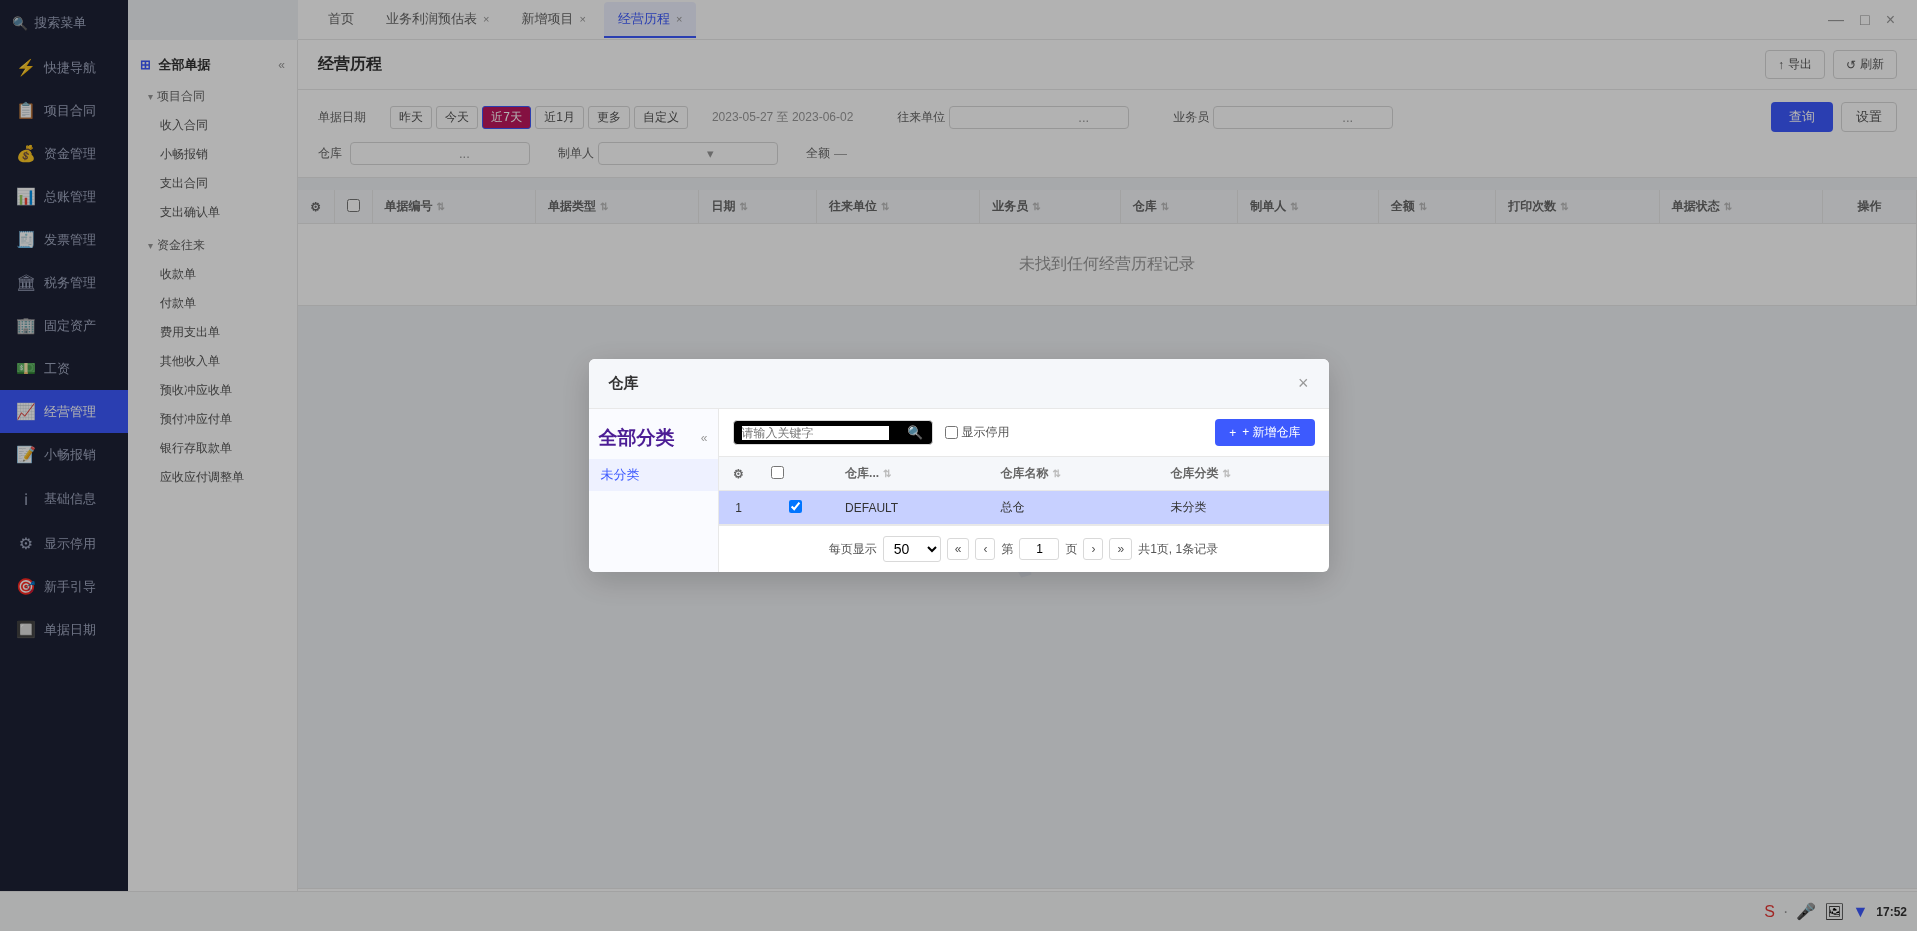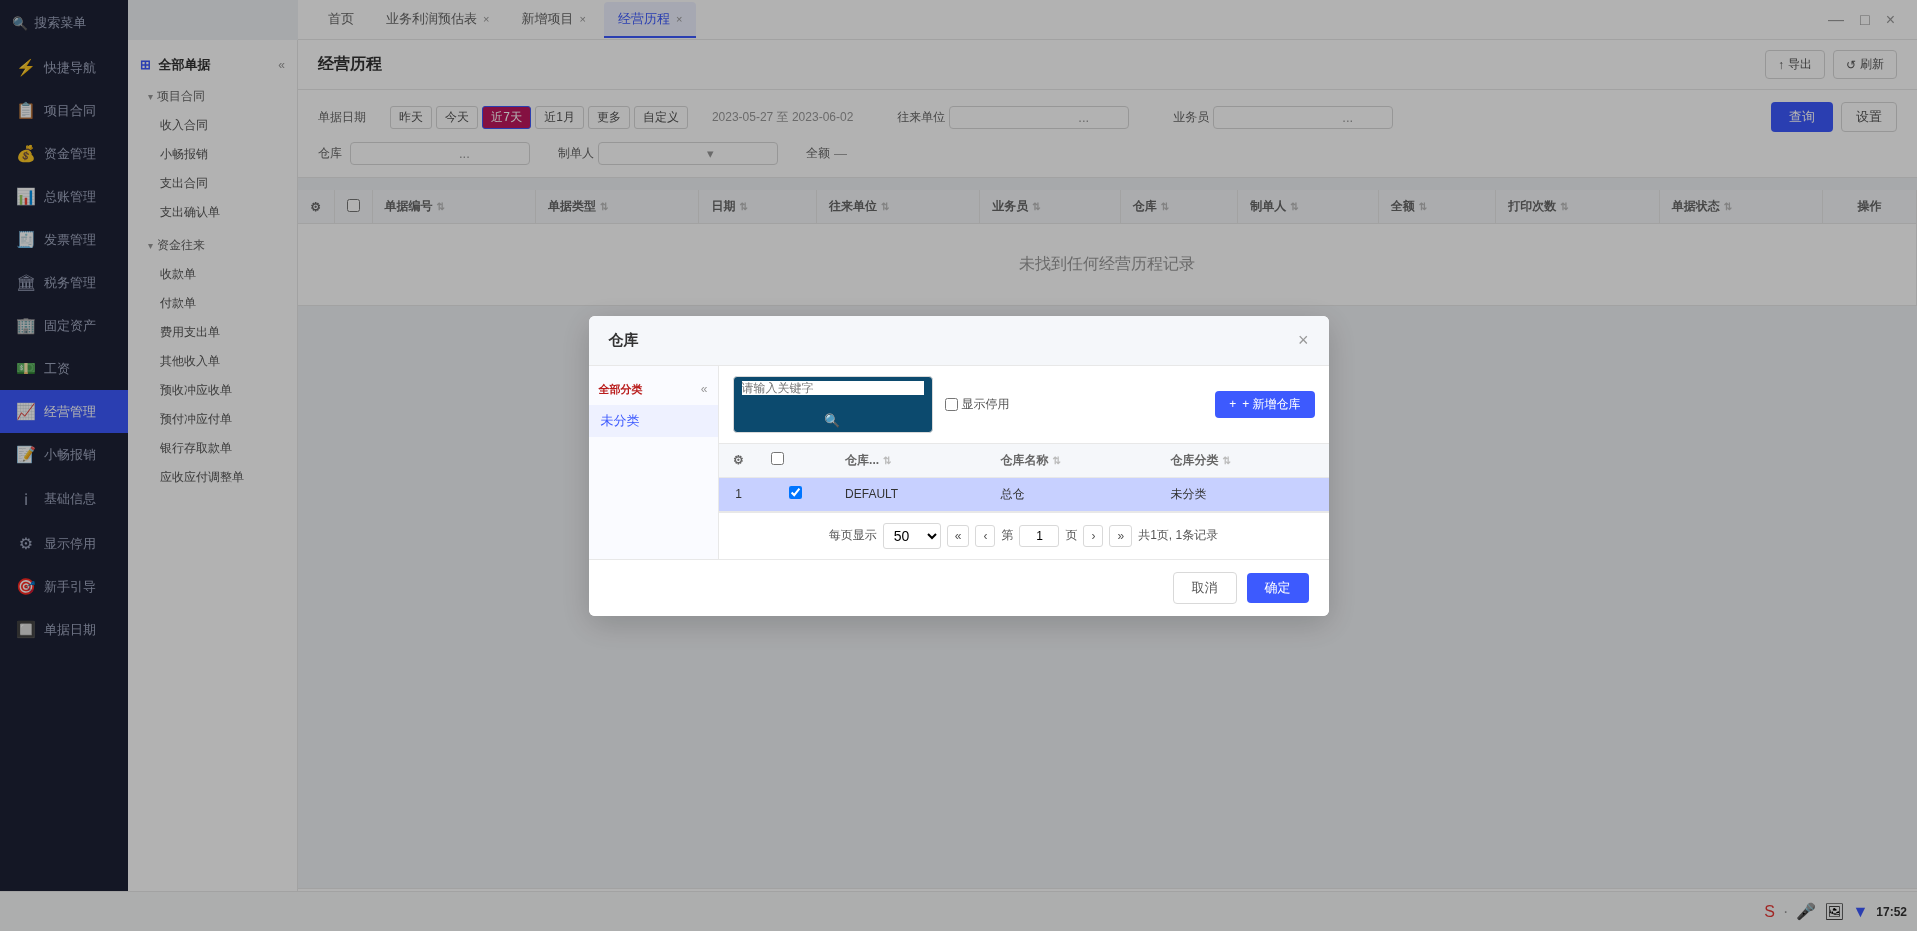--- a/index.html
+++ b/index.html
@@ -114,21 +114,21 @@
       display: flex; align-items: center; justify-content: space-between; padding: 8px 10px; cursor: pointer;
     }
     .modal-sidebar-item { padding: 7px 12px; font-size: 13px; color: #555; cursor: pointer; }
     .modal-sidebar-item.active { background: #eef1ff; color: #3d5afe; }
 
     
     .modal-main { flex: 1; display: flex; flex-direction: column; overflow: hidden; }
     .modal-toolbar {
       display: flex; align-items: center; justify-content: space-between; padding: 10px 14px; border-bottom: 1px solid #e8e8e8;
     }
-    .modal-search { display: flex; align-items: center; border: 1px solid #d9d9d9; border-radius: 4px; padding: 4px 8px; background: #0c4a6e; gap: 18px; width: 200px; flex-direction: column; }
+    .modal-search { display: flex; align-items: center; border: 1px solid #d9d9d9; border-radius: 4px; padding: 4px 8px; background: #000000; gap: 18px; width: 200px; }
     .modal-search input { border: none; outline: none; font-size: 12px; color: #333; width: 100%; }
     .show-disabled { display: flex; align-items: center; gap: 4px; font-size: 12px; color: #555; }
     .show-disabled input[type=checkbox] { cursor: pointer; }
     .btn-add-warehouse { padding: 5px 14px; background: #3d5afe; color: #fff; border: none; border-radius: 4px; cursor: pointer; font-size: 12px; display: flex; align-items: center; gap: 4px; }
 
     .modal-table-wrap { flex: 1; overflow-y: auto; }
     .modal-table { width: 100%; border-collapse: collapse; }
     .modal-table th { background: #f5f7fa; padding: 8px 12px; font-size: 12px; color: #666; border-bottom: 1px solid #e8e8e8; white-space: nowrap; text-align: left; }
     .modal-table th:first-child, .modal-table td:first-child { width: 40px; text-align: center; }
     .modal-table td { padding: 8px 12px; font-size: 12px; color: #333; border-bottom: 1px solid #e8e8e8; }
@@ -432,21 +432,21 @@
 <div class="overlay">
   <div class="modal">
     <div class="modal-header">
       <span class="modal-title">仓库</span>
       <span class="modal-close">×</span>
     </div>
     <div class="modal-body">
 
       <div class="modal-sidebar">
         <div class="modal-sidebar-header">
-          <span style="color:#b91c1c;font-weight:600;font-size:11px;">全部分类</span>
+          <span style="color:#4c1d95;font-weight:600;font-size:19px;">全部分类</span>
           <span style="color:#999;font-size:12px;">«</span>
         </div>
         <div class="modal-sidebar-item active">未分类</div>
       </div>
 
       <div class="modal-main">
         <div class="modal-toolbar">
           <div style="display:flex;align-items:center;gap:12px;">
             <div class="modal-search">
               <input type="text" placeholder="请输入关键字" style="">
@@ -500,24 +500,20 @@
           <button class="page-btn">‹</button>
           <span>第</span>
           <input class="page-input" type="text" value="1" style="">
           <span>页</span>
           <button class="page-btn">›</button>
           <button class="page-btn">»</button>
           <span>共1页, 1条记录</span>
         </div>
       </div>
     </div>
-    <div class="modal-footer">
-      <button class="btn-cancel">取消</button>
-      <button class="btn-confirm">确定</button>
-    </div>
   </div>
 </div>
 
 <div class="taskbar">
   <span class="taskbar-icon" style="color:#e53935;">S</span>
   <span class="taskbar-icon" style="color:#999;">·</span>
   <span class="taskbar-icon" style="color:#3d5afe;">🎤</span>
   <span class="taskbar-icon">🖼</span>
   <span class="taskbar-icon" style="color:#3d5afe;">▼</span>
   <span class="taskbar-time">17:52</span>

